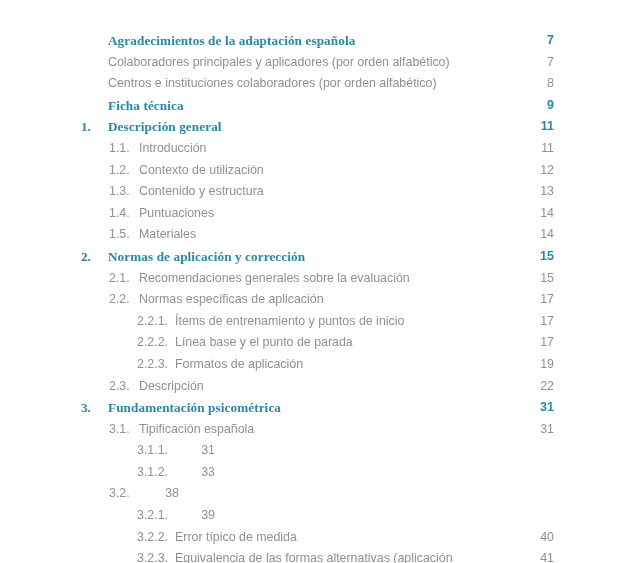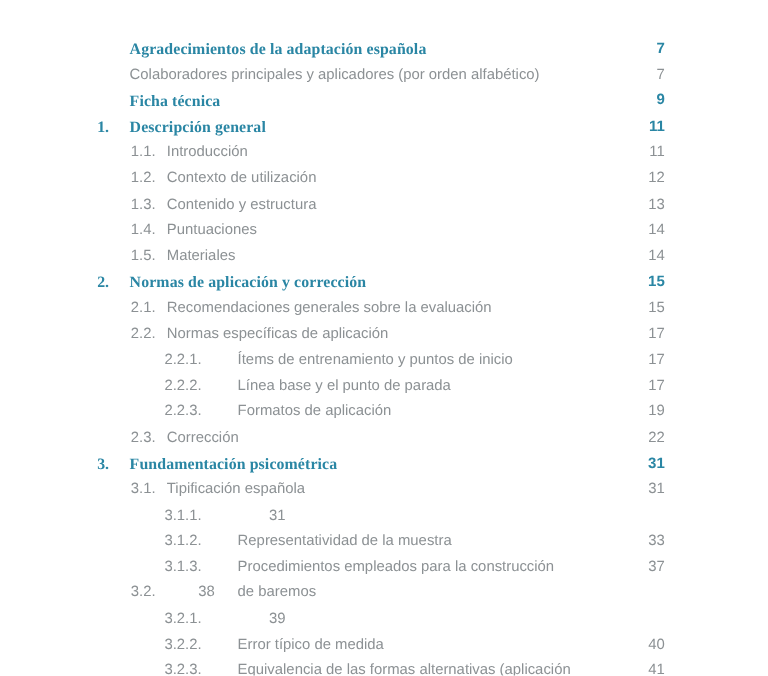--- a/index.html
+++ b/index.html
@@ -88,21 +88,20 @@
     font-size: 12.4px;
   }
   .lvl-2 .num { width: 30px; margin-left: 99px; }
   .lvl-2 .label { padding-left: 0px; }
 
   
   .lvl-3 {
     font-family: "Liberation Sans", sans-serif;
     color: #8c9194;
     font-size: 12.4px;
-    gap: 23px;
   }
   .lvl-3 .num { width: 38px; margin-left: 127px; }
   .lvl-3 .label { padding-left: 0px; padding-right: 14px; }
 
   .page.accent { color: #2a86a4; font-weight: bold; }
   .page.muted  { color: #8c9194; font-weight: normal; }
 </style>
 </head>
 <body>
 
@@ -110,20 +109,25 @@
     <div class="row lvl-h">
       <span class="num"></span>
       <span class="label">Agradecimientos de la adaptación española</span>
       <span class="page accent">7</span>
     </div>
     <div class="row lvl-p">
       <span class="num"></span>
       <span class="label">Colaboradores principales y aplicadores (por orden alfabético)</span>
       <span class="page muted">7</span>
     </div>
+    <div class="row lvl-p">
+      <span class="num"></span>
+      <span class="label">Centros e instituciones colaboradores (por orden alfabético)</span>
+      <span class="page muted">8</span>
+    </div>
     <div class="row lvl-h">
       <span class="num"></span>
       <span class="label">Ficha técnica</span>
       <span class="page accent">9</span>
     </div>
     <div class="row lvl-1">
       <span class="num">1.</span>
       <span class="label">Descripción general</span>
       <span class="page accent">11</span>
     </div>
@@ -177,46 +181,40 @@
       <span class="label">Línea base y el punto de parada</span>
       <span class="page muted">17</span>
     </div>
     <div class="row lvl-3">
       <span class="num">2.2.3.</span>
       <span class="label">Formatos de aplicación</span>
       <span class="page muted">19</span>
     </div>
     <div class="row lvl-2">
       <span class="num">2.3.</span>
-      <span class="label">Corrección</span>
+      <span class="label">Descripción</span>
       <span class="page muted">22</span>
     </div>
     <div class="row lvl-1">
       <span class="num">3.</span>
       <span class="label">Fundamentación psicométrica</span>
       <span class="page accent">31</span>
     </div>
     <div class="row lvl-2">
       <span class="num">3.1.</span>
       <span class="label">Tipificación española</span>
       <span class="page muted">31</span>
     </div>
     <div class="row lvl-3">
       <span class="num">3.1.1.</span>
       <span class="page muted">31</span>
     </div>
     <div class="row lvl-3">
       <span class="num">3.1.2.</span>
-      <span class="label">Representatividad de la muestra</span>
       <span class="page muted">33</span>
-    </div>
-    <div class="row lvl-3">
-      <span class="num">3.1.3.</span>
-      <span class="label">Procedimientos empleados para la construcción de baremos</span>
-      <span class="page muted">37</span>
     </div>
     <div class="row lvl-2">
       <span class="num">3.2.</span>
       <span class="page muted">38</span>
     </div>
     <div class="row lvl-3">
       <span class="num">3.2.1.</span>
       <span class="page muted">39</span>
     </div>
     <div class="row lvl-3">

